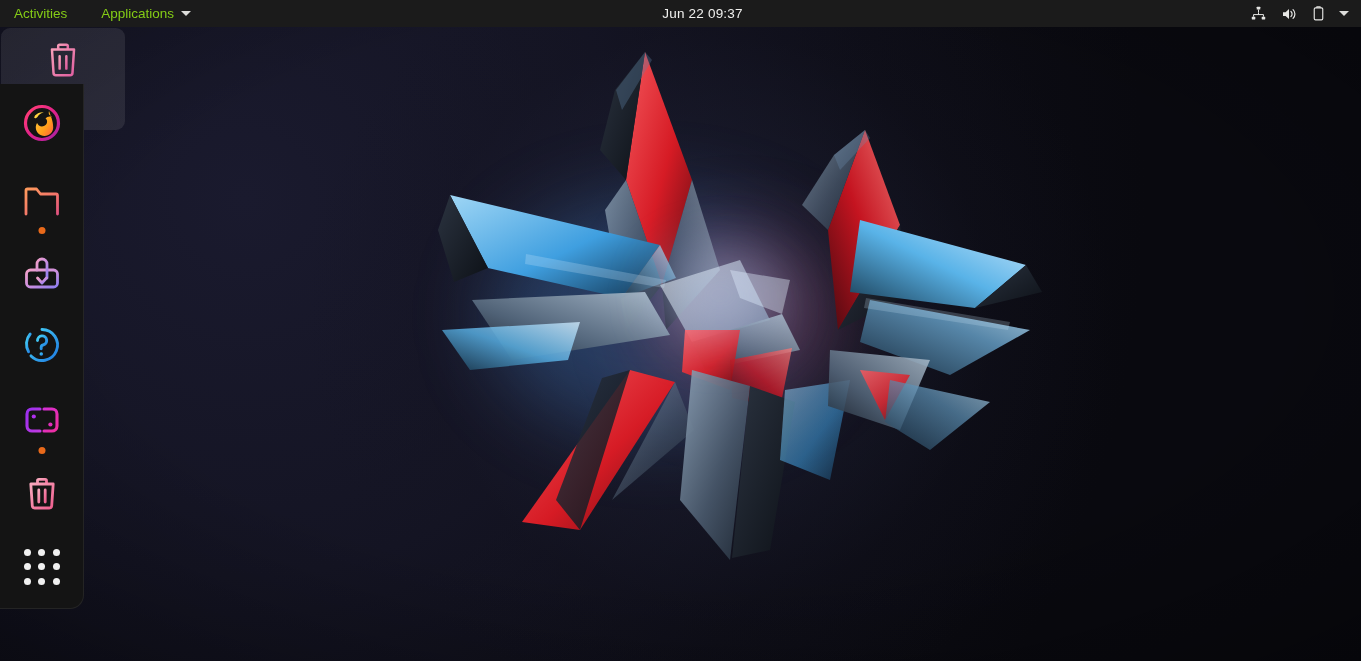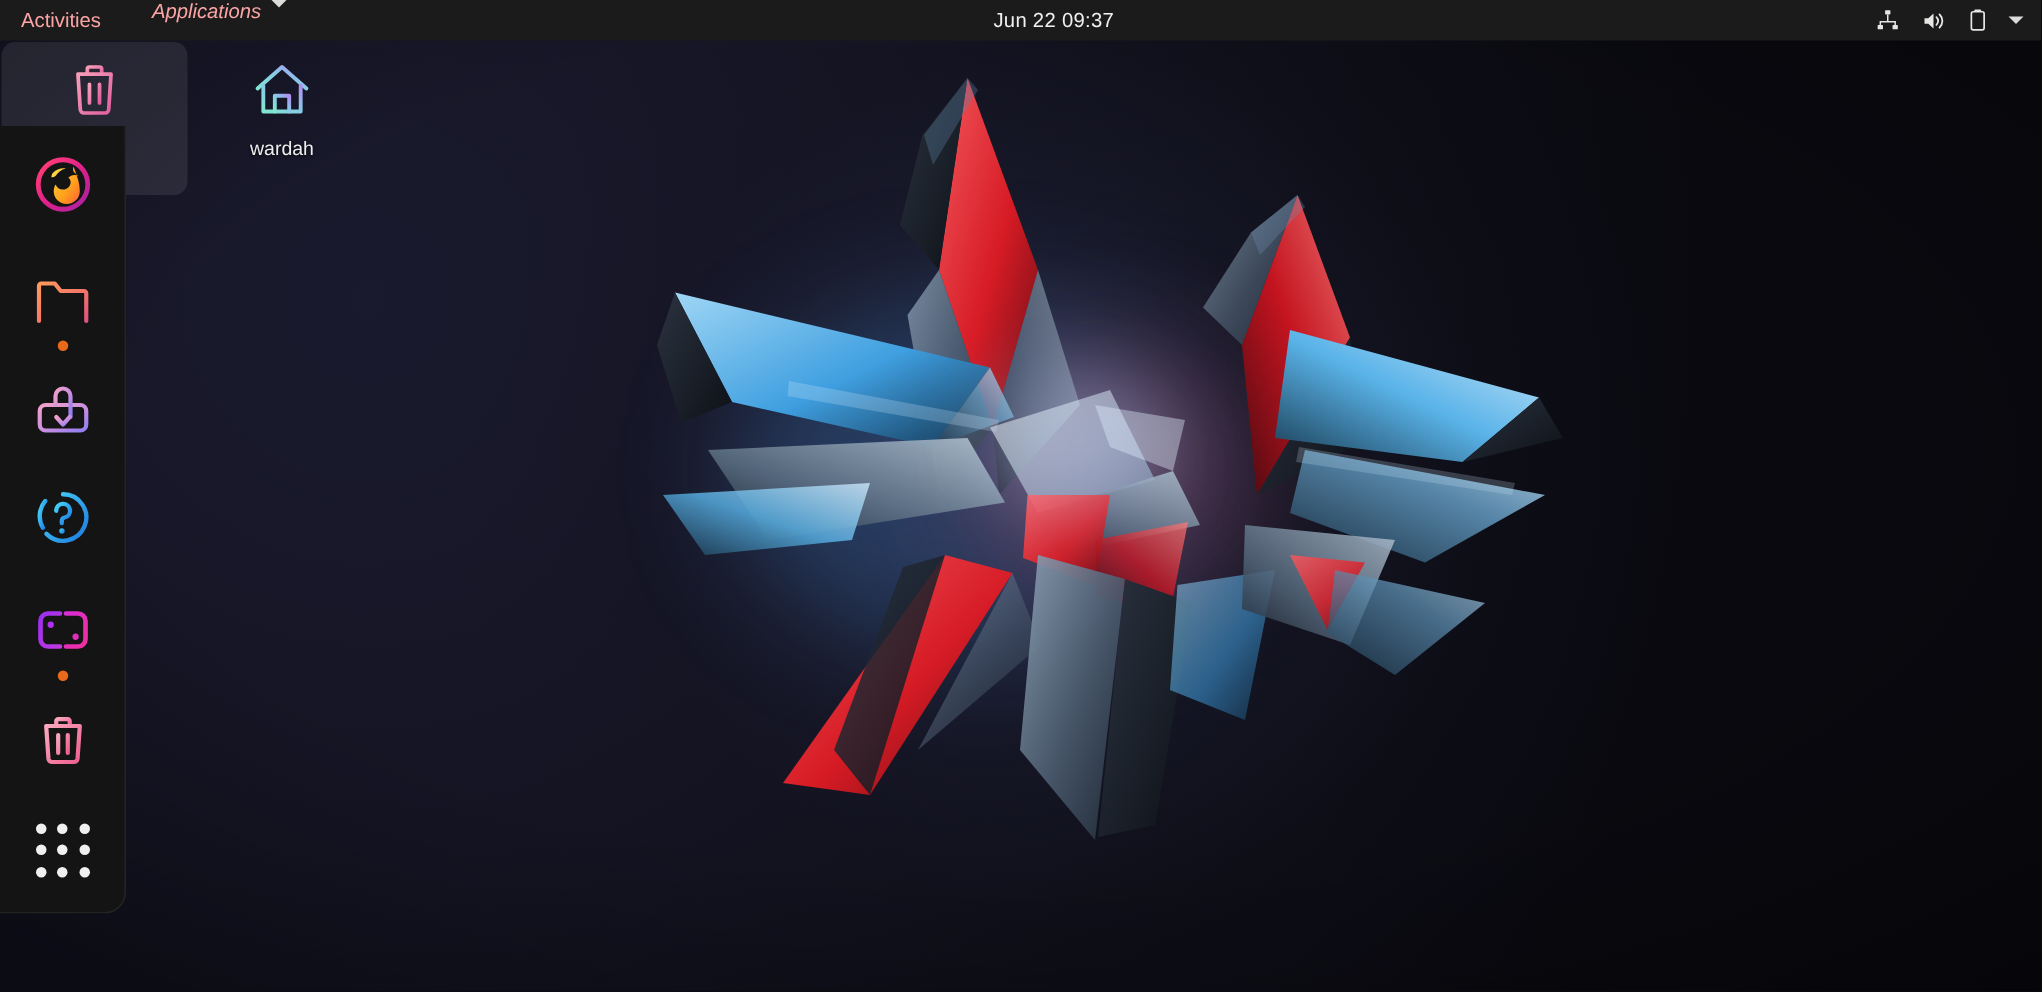--- a/index.html
+++ b/index.html
@@ -64,25 +64,25 @@
     background: #1b1b1b;
     display: flex; align-items: center;
     color: #e8e8e6;
     font-size: 13.5px;
     z-index: 40;
   }
   .tb-item {
     height: 27px;
     display: flex; align-items: center;
     padding: 0 10px;
-    color: #fca5a5;
+    color: #84cc16;
     white-space: nowrap;
   }
   #activities-button { margin-left: 4px; font-size: 13.5px; }
-  #applications-menu { margin-left: 14px; display: flex; align-items: flex-start; gap: 7px; font-style: italic; }
+  #applications-menu { margin-left: 14px; display: flex; align-items: center; gap: 7px; }
   .caret-down {
     width: 0; height: 0;
     border-left: 5px solid transparent;
     border-right: 5px solid transparent;
     border-top: 5.5px solid #dcdcda;
     display: inline-block;
   }
   #clock-area {
     position: absolute; left: 0; right: 0;
     display: flex; justify-content: center; align-items: center;
@@ -294,38 +294,20 @@
         </defs>
         <path d="M9 13h30" stroke="url(#trashDesk)" stroke-width="2.6" stroke-linecap="round"></path>
         <path d="M19 13V9.5a1.5 1.5 0 0 1 1.5-1.5h7A1.5 1.5 0 0 1 29 9.5V13" stroke="url(#trashDesk)" stroke-width="2.6" stroke-linejoin="round"></path>
         <path d="M12.5 13h23l-1.6 24.4A2.6 2.6 0 0 1 31.3 40H16.7a2.6 2.6 0 0 1-2.6-2.6z" stroke="url(#trashDesk)" stroke-width="2.6" stroke-linejoin="round"></path>
         <path d="M20.5 20v13M27.5 20v13" stroke="url(#trashDesk)" stroke-width="2.6" stroke-linecap="round"></path>
       </svg>
     </span>
     <span class="label">Trash</span>
   </div>
 
-  <div class="desktop-icon" id="desktop-icon-home">
-    <span>
-      <svg width="46" height="46" viewBox="0 0 48 48" fill="none">
-        <defs>
-          <linearGradient id="homeGrad" x1="0" y1="1" x2="1" y2="0">
-            <stop offset="0%" stop-color="#7fe7cf"></stop>
-              <stop offset="55%" stop-color="#89c8e8"></stop>
-              <stop offset="100%" stop-color="#b08ef0"></stop>
-          </linearGradient>
-        </defs>
-        <path d="M7 23L24 8l17 15" stroke="url(#homeGrad)" stroke-width="2.7" stroke-linecap="round" stroke-linejoin="round"></path>
-        <path d="M11 21v18h26V21" stroke="url(#homeGrad)" stroke-width="2.7" stroke-linecap="round" stroke-linejoin="round"></path>
-        <path d="M19 39V28h10v11" stroke="url(#homeGrad)" stroke-width="2.7" stroke-linecap="round" stroke-linejoin="round"></path>
-        <path d="M34 9v7" stroke="url(#homeGrad)" stroke-width="2.7" stroke-linecap="round"></path>
-      </svg>
-    </span>
-    <span class="label">wardah</span>
-  </div>
 
   <div id="dock">
 
     <div class="dock-item" id="dock-item-firefox">
       <div class="icon-wrap">
         <svg width="48" height="48" viewBox="0 0 48 48" fill="none">
           <defs>
             <linearGradient id="ffRing" x1="0.1" y1="0.1" x2="0.9" y2="0.9">
               <stop offset="0%" stop-color="#ff3b78"></stop>
                 <stop offset="50%" stop-color="#e0218a"></stop>

